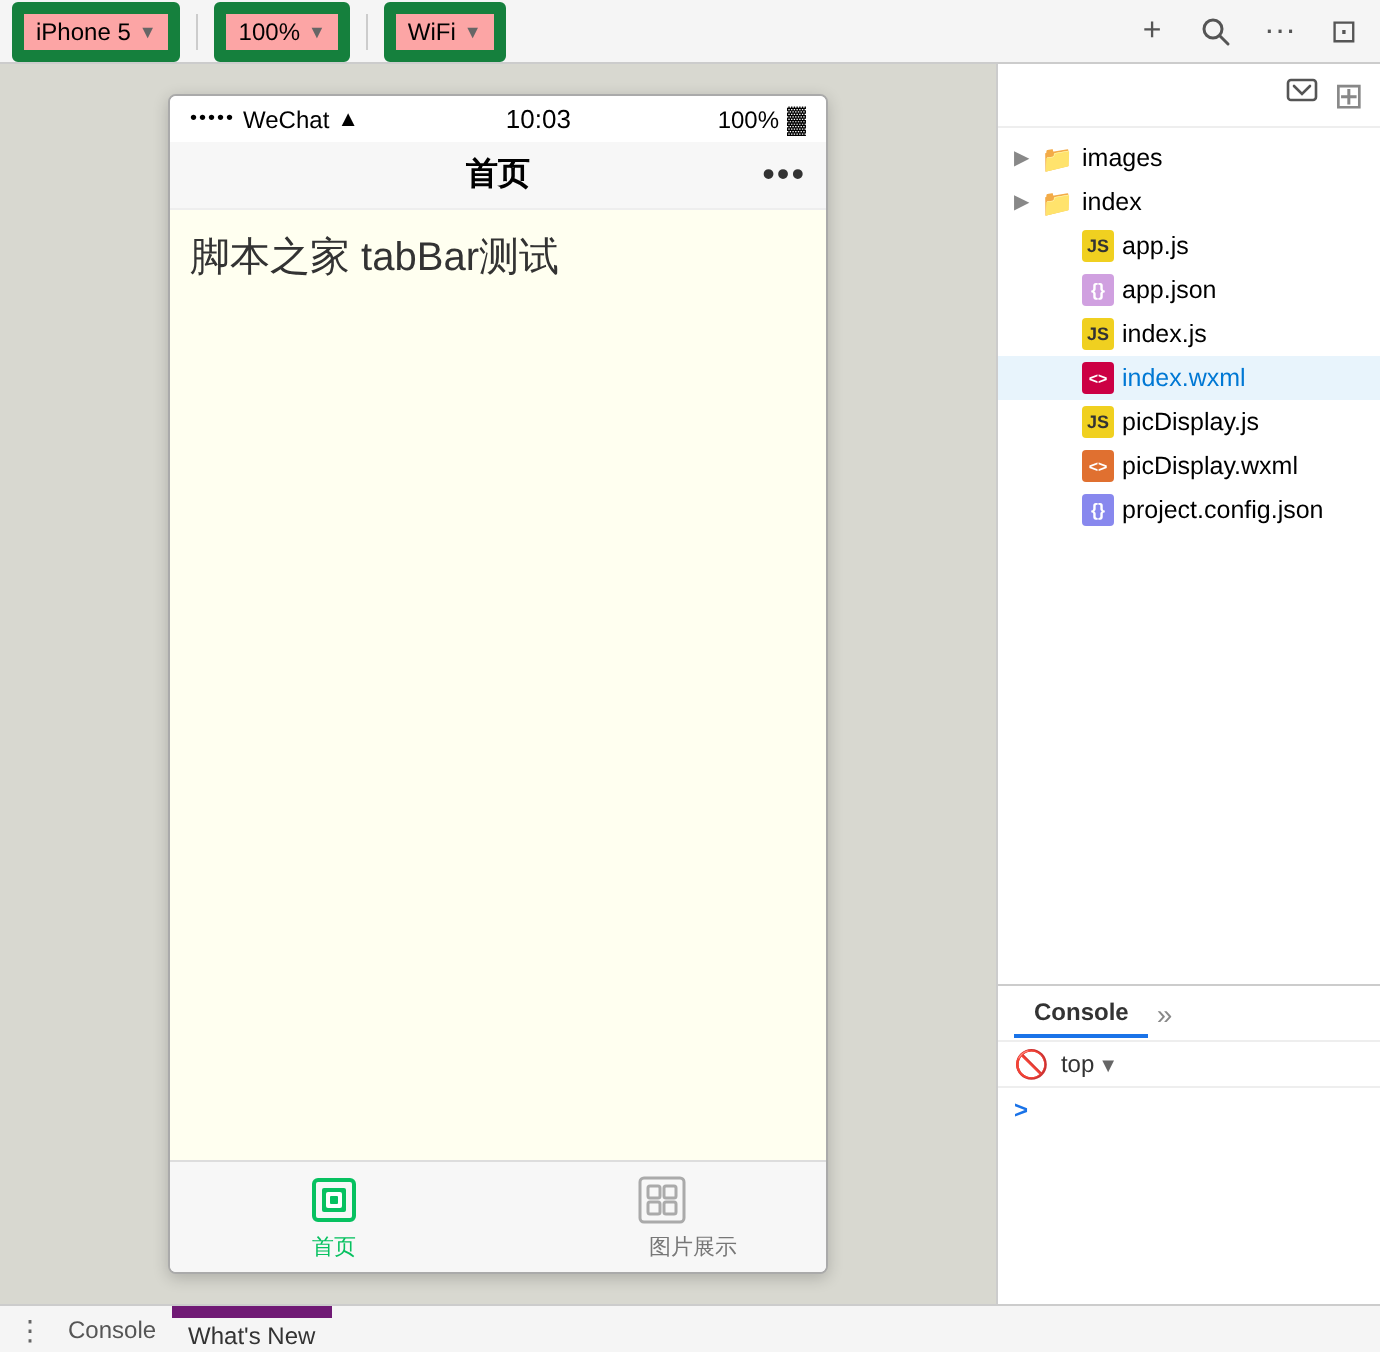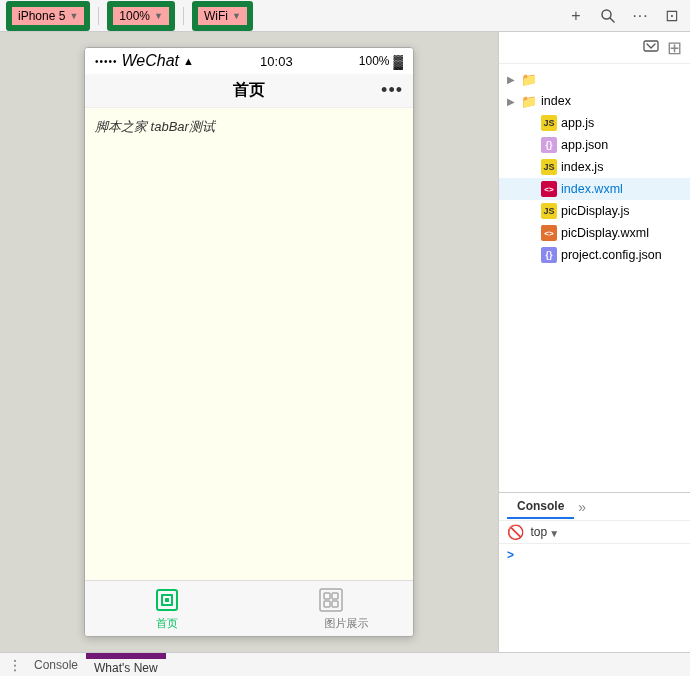--- a/index.html
+++ b/index.html
@@ -73,21 +73,21 @@
     .phone-status-bar {
       display: flex;
       align-items: center;
       justify-content: space-between;
       padding: 4px 10px;
       font-size: 12px;
       background: #fff;
     }
     .status-left { display: flex; align-items: center; gap: 4px; }
     .status-dots { letter-spacing: 1px; font-size: 10px; }
-    .status-wechat { font-size: 16px; font-style: italic; }
+    .status-wechat { font-size: 12px; }
     .wifi-icon { font-size: 11px; }
     .status-center { font-size: 13px; font-weight: 500; }
     .status-right { display: flex; align-items: center; gap: 4px; font-size: 12px; }
 
     .phone-nav-bar {
       display: flex;
       align-items: center;
       justify-content: center;
       padding: 6px 10px;
       border-bottom: 1px solid #eee;
@@ -95,21 +95,21 @@
       background: #f7f7f7;
     }
     .nav-title { font-size: 16px; font-weight: 600; }
     .nav-dots { position: absolute; right: 10px; font-size: 18px; color: #333; letter-spacing: 1px; }
 
     .phone-content {
       flex: 1;
       background: #fffff0;
       padding: 10px;
     }
-    .content-text { font-size: 13px; color: #333; font-style: italic; }
+    .content-text { font-size: 20px; color: #333; }
 
     .phone-tab-bar {
       display: flex;
       border-top: 1px solid #ddd;
       background: #f7f7f7;
       height: 56px;
     }
     .tab-item {
       flex: 1;
       display: flex;
@@ -349,20 +349,21 @@
         </svg>
       </div>
       <div class="right-toolbar-icon" style="font-size:18px; color:#888;">⊞</div>
     </div>
 
     <div class="file-tree">
 
       <div class="tree-item folder">
         <span class="tree-chevron">▶</span>
         <span class="tree-icon icon-folder">📁</span>
+        <span class="tree-filename">images</span>
       </div>
 
       <div class="tree-item folder">
         <span class="tree-chevron">▶</span>
         <span class="tree-icon icon-folder">📁</span>
         <span class="tree-filename">index</span>
       </div>
 
       <div class="tree-item">
         <span class="tree-indent"></span>

